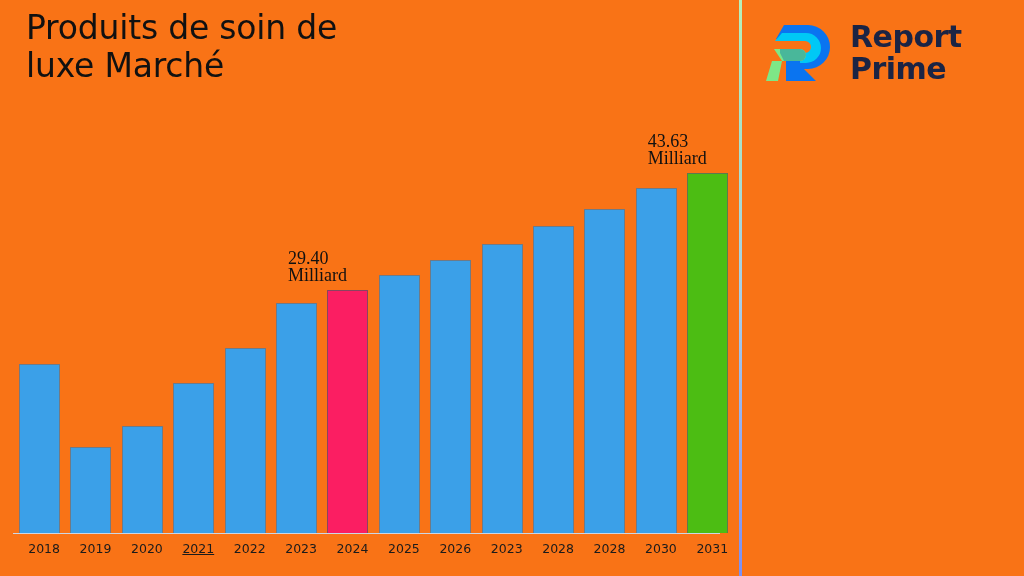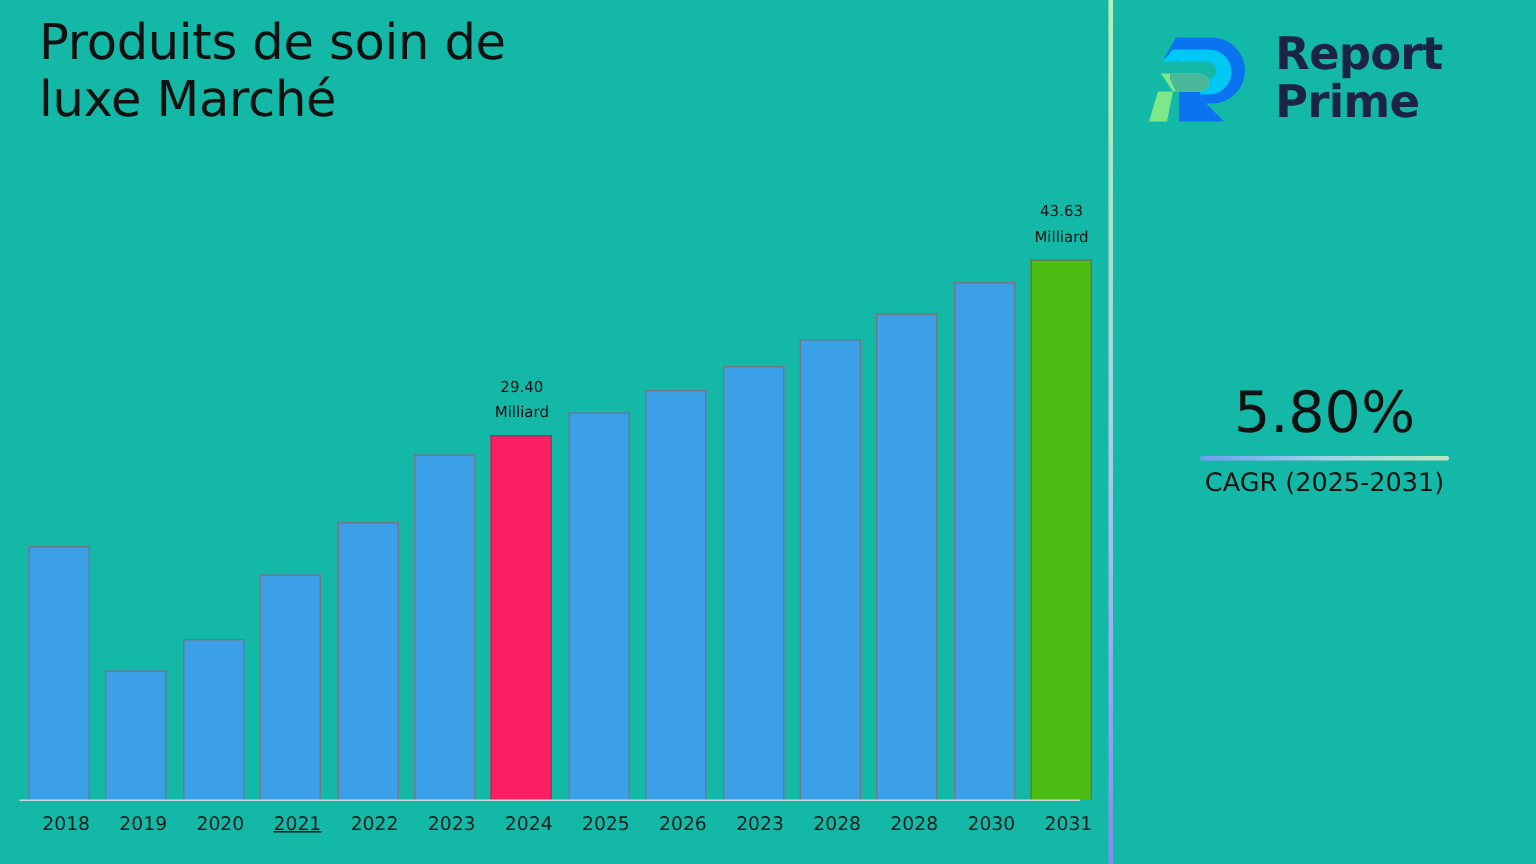--- a/index.html
+++ b/index.html
@@ -6,21 +6,21 @@
   * { box-sizing: border-box; margin: 0; padding: 0; }
   html, body {
     width: 1024px; height: 576px;
     overflow: hidden;
     background: #eaf1fb;
     font-family: "DejaVu Sans", sans-serif;
   }
   #root {
     position: relative;
     width: 1024px; height: 576px;
-    background: #14b8a6;
+    background: #f97316;
   }
 
   
   #left-panel {
     position: absolute; left: 0; top: 0;
     width: 739px; height: 576px;
   }
   #page-title {
     position: absolute;
     left: 26px; top: 9px;
@@ -60,25 +60,26 @@
     position: absolute;
     bottom: 17px;
     width: 41px;
     text-align: right;
     font-size: 12.5px;
     color: #1b1b1b;
   }
   .value-label {
     position: absolute;
     width: 120px;
-    text-align: center;
-    font-size: 10px;
+    text-align: left;
+    font-size: 18px;
     line-height: 17px;
     color: #111111;
     white-space: pre-line;
+    font-family: Liberation Serif, serif;
   }
 
   
   #divider {
     position: absolute;
     left: 739px; top: 0;
     width: 3px; height: 576px;
     background: linear-gradient(to bottom, #b7f0b9 0%, #a9e3c8 22%, #a9cfe8 52%, #8fa5f3 82%, #7b8ff2 100%);
   }
 
@@ -192,20 +193,15 @@
       <svg id="logo-mark" viewBox="0 0 72 68">
         <path d="M20 6 H44 A22 22 0 0 1 44 50 H40 L52 62 H22 V42 H42 A11 11 0 0 0 42 20 H12 Z" fill="#0a74f0"></path>
         <path d="M18 14 H42 A15 15 0 0 1 42 44 H36 V34 H41 A6 6 0 0 0 41 22 H11 Z" fill="#00c8f5"></path>
         <path d="M10 30 H36 A6 6 0 0 1 36 42 H8 L2 62 H14 L18 42" fill="#7ee787"></path>
         <path d="M16 30 H36 A6 6 0 0 1 36 42 H20 L16 34 Z" fill="#49b79a"></path>
       </svg>
       <div id="logo-text">Report
 Prime</div>
     </div>
 
-    <div id="cagr-block">
-      <div id="cagr-value">5.80%</div>
-      <div id="cagr-rule"></div>
-      <div id="cagr-caption">CAGR (2025-2031)</div>
-    </div>
 
   </div>
 </div>
 
 </body></html>

